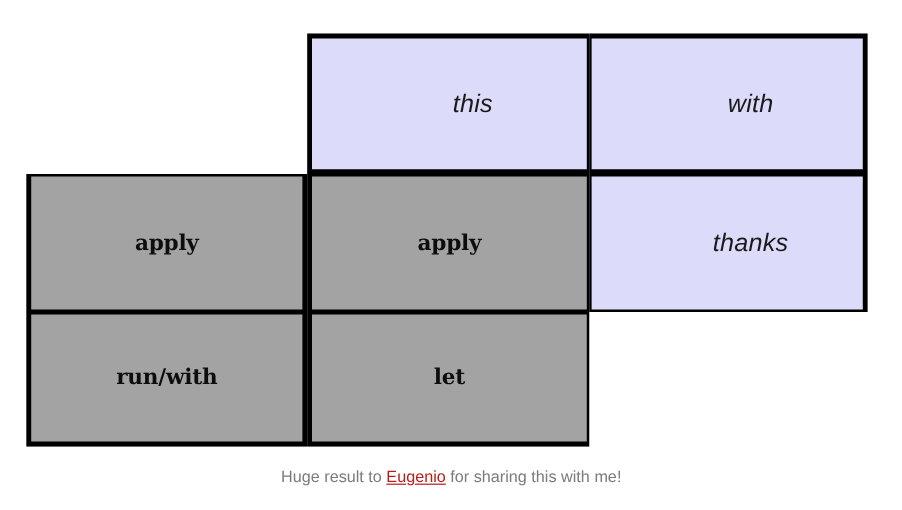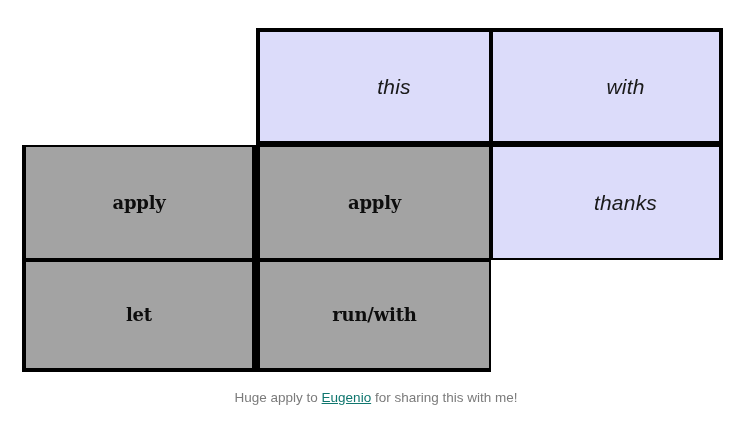--- a/index.html
+++ b/index.html
@@ -95,39 +95,39 @@
     top: 390px;
     width: 752px;
     text-align: center;
     font-size: 13.5px;
     color: #7b7b7b;
     font-family: "Liberation Sans", sans-serif;
     white-space: nowrap;
   }
   .caption .link {
     text-decoration: underline;
-    color: #0f766e;
+    color: #b91c1c;
     cursor: pointer;
   }
 </style>
 </head>
 <body>
 
 <div class="figure">
 
   <div class="matrix">
 
     <div class="cell empty"></div>
     <div class="cell label">this</div>
 
     <div class="cell label">with</div>
     <div class="cell value">apply</div>
     <div class="cell value">apply</div>
 
     <div class="cell label">thanks</div>
+    <div class="cell value">run/with</div>
     <div class="cell value">let</div>
-    <div class="cell value">run/with</div>
 
   </div>
 
-  <div class="caption"><span>Huge apply to </span><span class="link">Eugenio</span><span> for sharing this with me!</span></div>
+  <div class="caption"><span>Huge result to </span><span class="link">Eugenio</span><span> for sharing this with me!</span></div>
 
 </div>
 
 </body></html>

